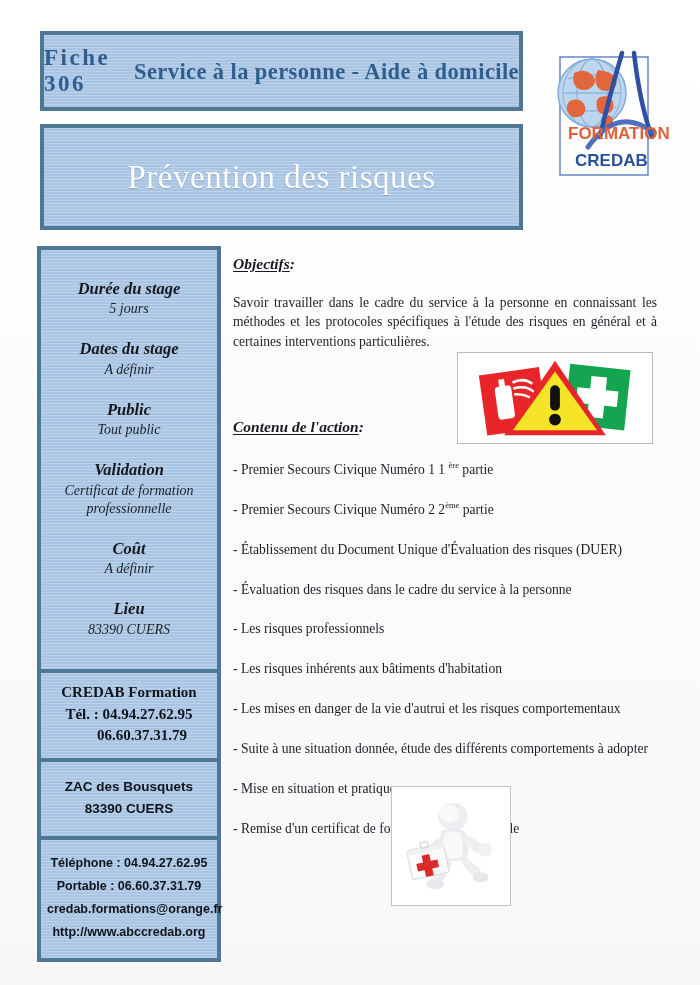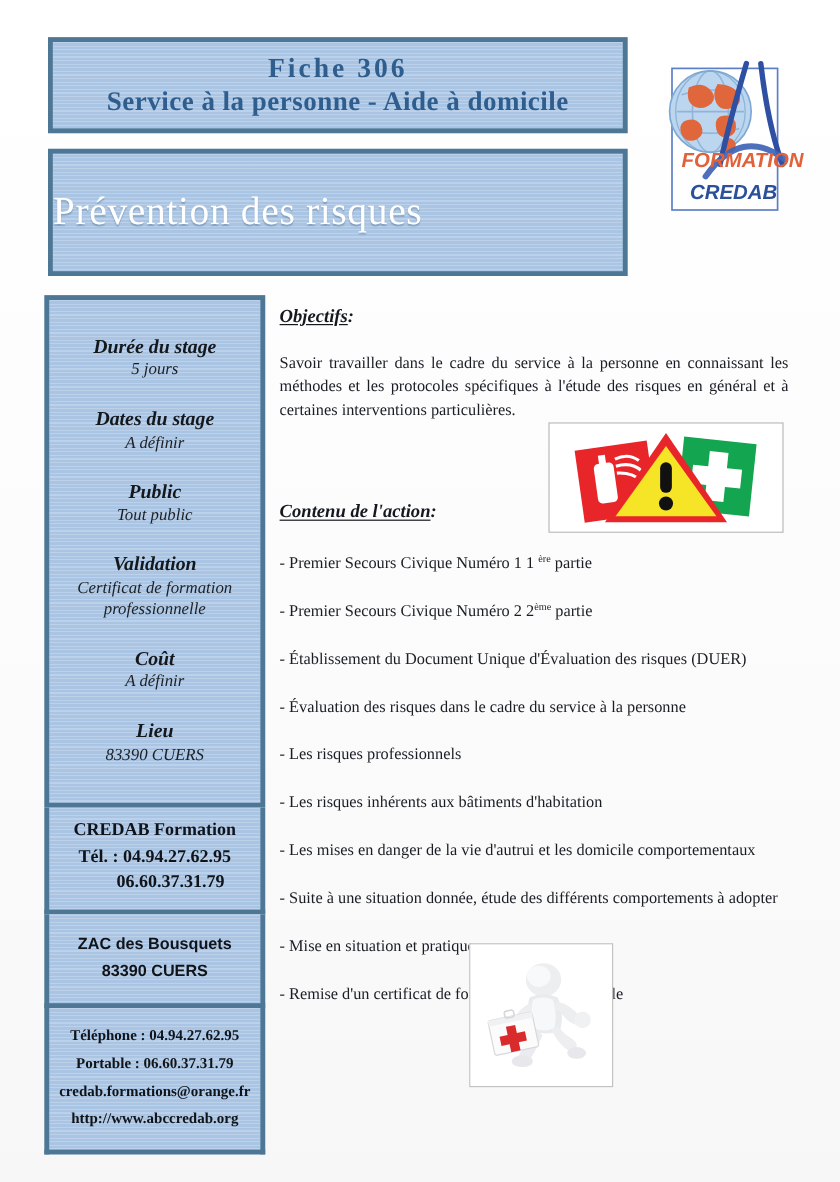--- a/index.html
+++ b/index.html
@@ -25,46 +25,46 @@
     border: 4px solid #4d7794;
     background-image: repeating-linear-gradient(
         180deg, rgba(255,255,255,0.22) 0px, rgba(255,255,255,0.22) 1px,
         rgba(255,255,255,0) 1px, rgba(255,255,255,0) 3px);
     position: absolute;
   }
 
   
   #header-panel {
     left: 40px; top: 31px; width: 483px; height: 80px;
-    display: flex; flex-direction: column;
+    display: flex; flex-direction: row;
     align-items: center; justify-content: center;
   }
   #fiche-number {
     font-size: 23px; font-weight: bold; color: #2f5e8e;
     letter-spacing: 2.5px; line-height: 1.15;
   }
   #header-subtitle {
     font-size: 22.5px; font-weight: bold; color: #2f5e8e;
     letter-spacing: 0.4px; line-height: 1.2; white-space: nowrap;
   }
 
   
   #title-panel {
     left: 40px; top: 124px; width: 483px; height: 106px;
-    display: flex; align-items: center; justify-content: flex-start;
+    display: flex; align-items: center; justify-content: center;
   }
   #main-title {
     font-size: 33px; color: #ffffff; font-weight: normal;
     letter-spacing: 0.5px;
     text-shadow: 0 1px 1px rgba(60,90,120,0.35);
   }
 
   
   #logo {
-    position: absolute; left: 538px; top: 35px; width: 140px; height: 160px; font-style: italic;
+    position: absolute; left: 538px; top: 35px; width: 140px; height: 160px;
   }
   #logo svg { width: 100%; height: 100%; display: block; }
 
   
   #sidebar { position: absolute; left: 37px; top: 246px; width: 184px; }
 
   .side-block {
     background: #a9c5e3;
     border: 4px solid #4d7794;
     background-image: repeating-linear-gradient(
@@ -99,21 +99,21 @@
     padding: 14px 6px 15px;
     font-family: "Liberation Sans", sans-serif;
   }
   #side-address-block .line {
     font-size: 13.5px; font-weight: bold; color: #10141a; line-height: 1.65;
   }
 
   #side-links-block {
     border-top: none;
     padding: 12px 6px 14px;
-    font-family: Liberation Serif, serif;
+    font-family: Liberation Sans, sans-serif;
   }
   #side-links-block .line {
     font-size: 12.5px; font-weight: bold; color: #10141a; line-height: 1.85;
   }
 
   
   #content { position: absolute; left: 233px; top: 255px; width: 440px; }
 
   .section-heading {
     font-size: 15.5px; font-weight: bold; font-style: italic;
@@ -271,21 +271,21 @@
       <div class="contenu-item">
         <span>- Évaluation des risques dans le cadre du service à la personne</span><sup></sup><span></span>
       </div>
       <div class="contenu-item">
         <span>- Les risques professionnels</span><sup></sup><span></span>
       </div>
       <div class="contenu-item">
         <span>- Les risques inhérents aux bâtiments d'habitation</span><sup></sup><span></span>
       </div>
       <div class="contenu-item">
-        <span>- Les mises en danger de la vie d'autrui et les domicile comportementaux</span><sup></sup><span></span>
+        <span>- Les mises en danger de la vie d'autrui et les risques comportementaux</span><sup></sup><span></span>
       </div>
       <div class="contenu-item">
         <span>- Suite à une situation donnée, étude des différents comportements à adopter</span><sup></sup><span></span>
       </div>
       <div class="contenu-item">
         <span>- Mise en situation et pratique</span><sup></sup><span></span>
       </div>
       <div class="contenu-item">
         <span>- Remise d'un certificat de formation professionnelle</span><sup></sup><span></span>
       </div>

